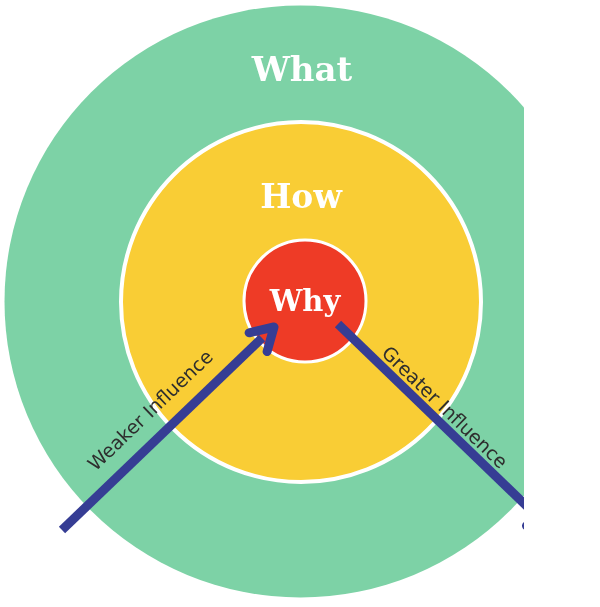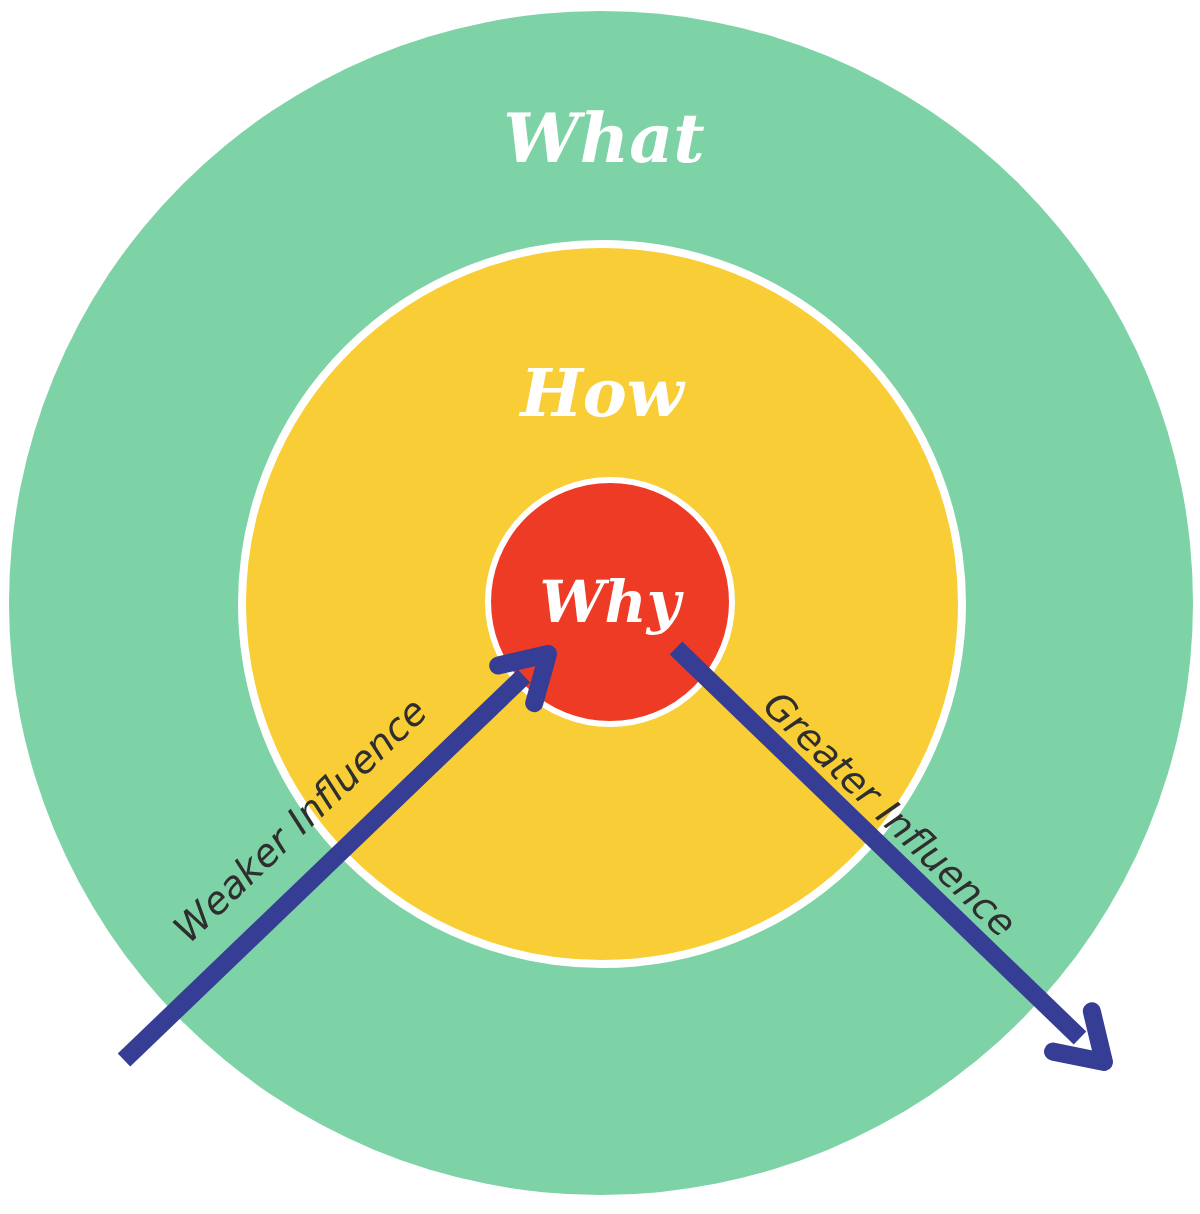--- a/index.html
+++ b/index.html
@@ -3,25 +3,24 @@
 <meta charset="utf-8">
 <style>
   html, body {
     margin: 0;
     padding: 0;
     background: #ffffff;
     font-family: "DejaVu Sans", "Liberation Sans", sans-serif;
   }
   .stage {
     position: relative;
-    width: 600px;
+    width: 524px;
     height: 607px;
     background: #ffffff;
     overflow: hidden;
-    font-style: italic;
   }
   svg { display: block; }
   .ring-title {
     font-family: "DejaVu Serif", "Liberation Serif", serif;
     font-weight: bold;
     text-anchor: middle;
   }
   .title-lg { font-size: 34px; }
   .title-md { font-size: 33px; }
   .title-sm { font-size: 29px; }

